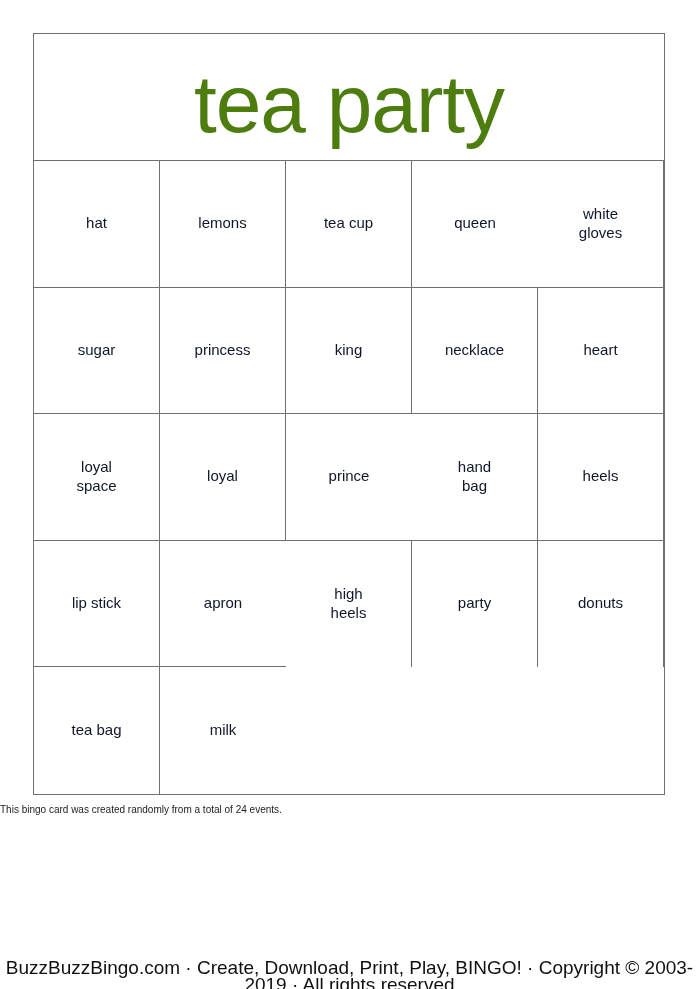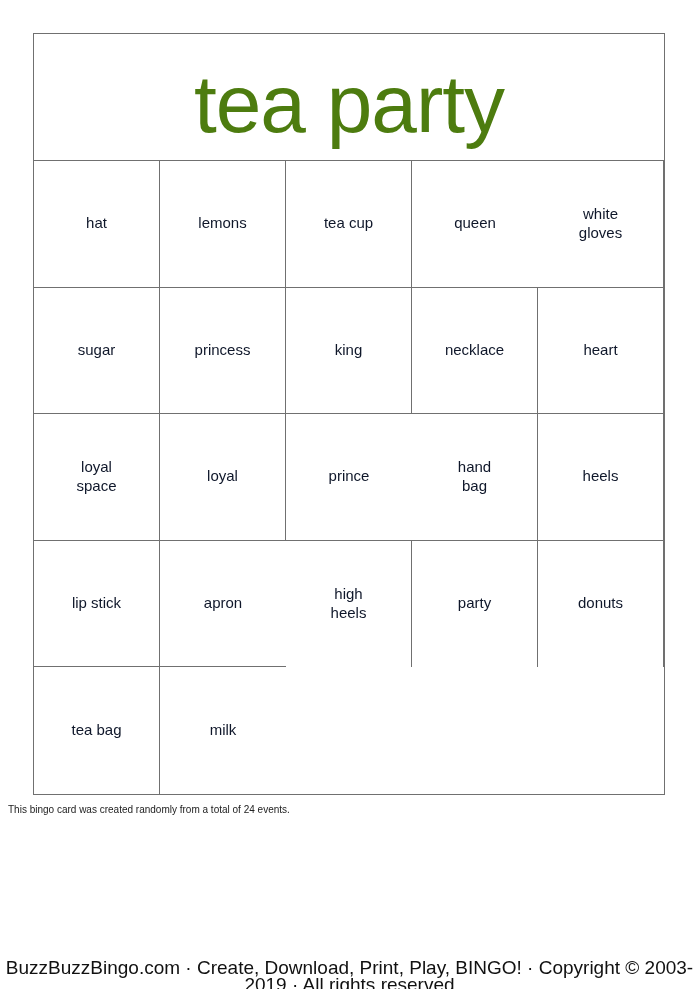--- a/index.html
+++ b/index.html
@@ -53,21 +53,21 @@
     line-height: 1.25;
     white-space: pre-line;
     padding: 4px;
     box-sizing: border-box;
     color: #0f172a;
   }
   .cell.last-col { border-right: none; }
   .cell.last-row { border-bottom: none; }
   .footnote {
     position: absolute;
-    left: 8px;
+    left: 0;
     top: 803px;
     font-size: 10px;
     line-height: 14px;
     color: #222222;
   }
   .footer {
     position: absolute;
     left: 0;
     top: 959px;
     width: 100%;

